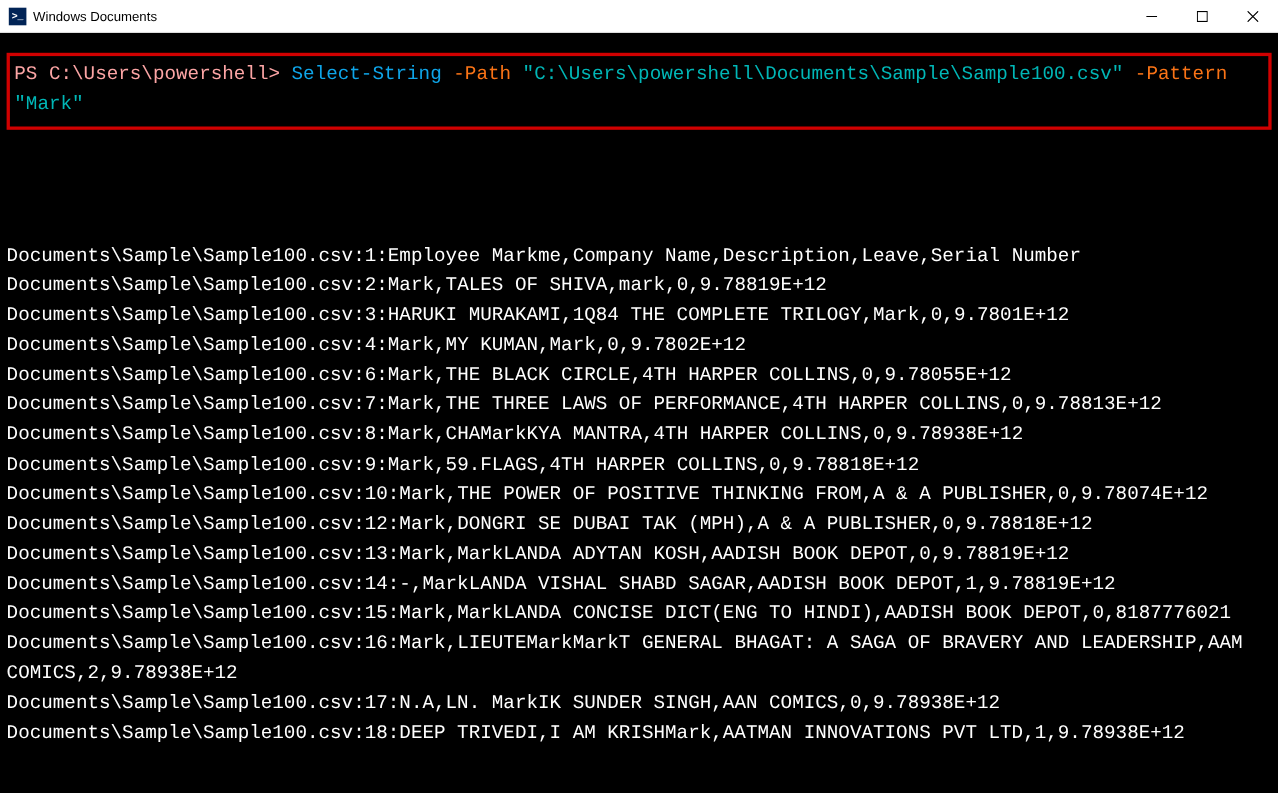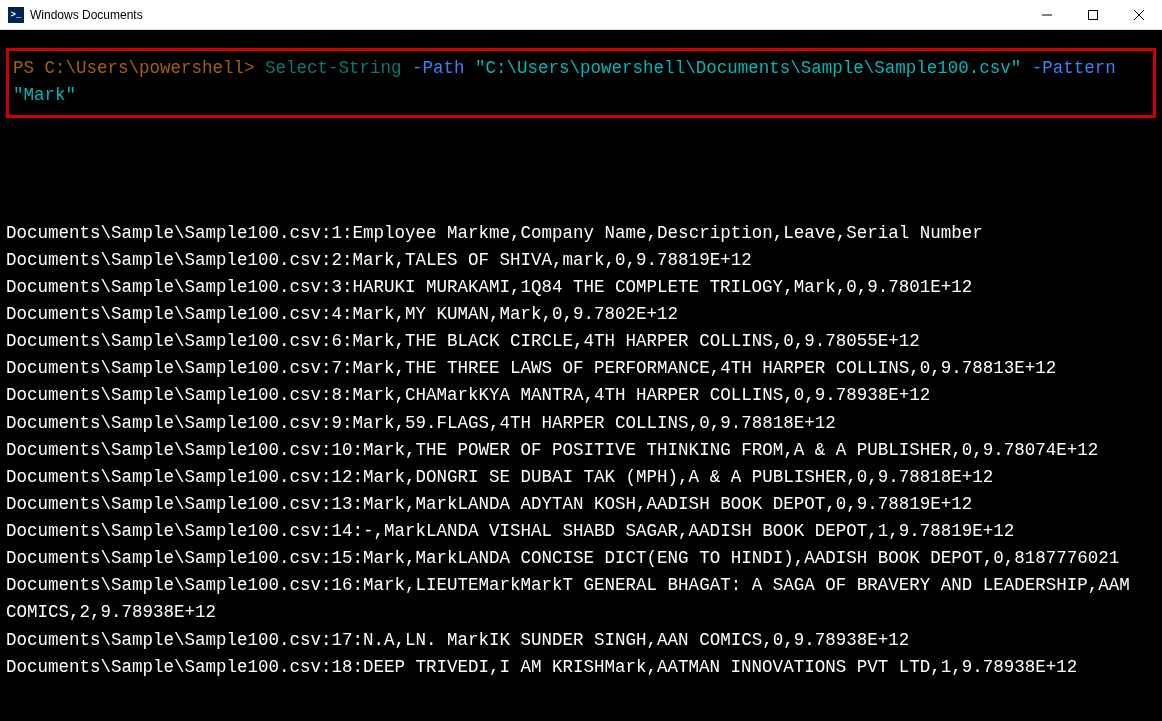--- a/index.html
+++ b/index.html
@@ -64,23 +64,23 @@
     height: calc(721px - 30px);
     overflow: hidden;
   }
   .command-box {
     border: 3px solid #d00000;
     margin: 18px 6px 6px 6px;
     padding: 4px 4px 6px 4px;
     font-size: 17.5px;
     line-height: 1.55;
   }
-  .prompt { color: #a16207; }
-  .cmdlet { color: #0f766e; }
-  .param  { color: #3b82f6; }
+  .prompt { color: #fca5a5; }
+  .cmdlet { color: #0ea5e9; }
+  .param  { color: #f97316; }
   .str    { color: #00b7b7; }
   .output {
     padding: 14px 6px 0 6px;
     color: #fff;
     white-space: pre-wrap;
     word-break: break-word;
   }
   .out-line {
     position: relative;
   }

